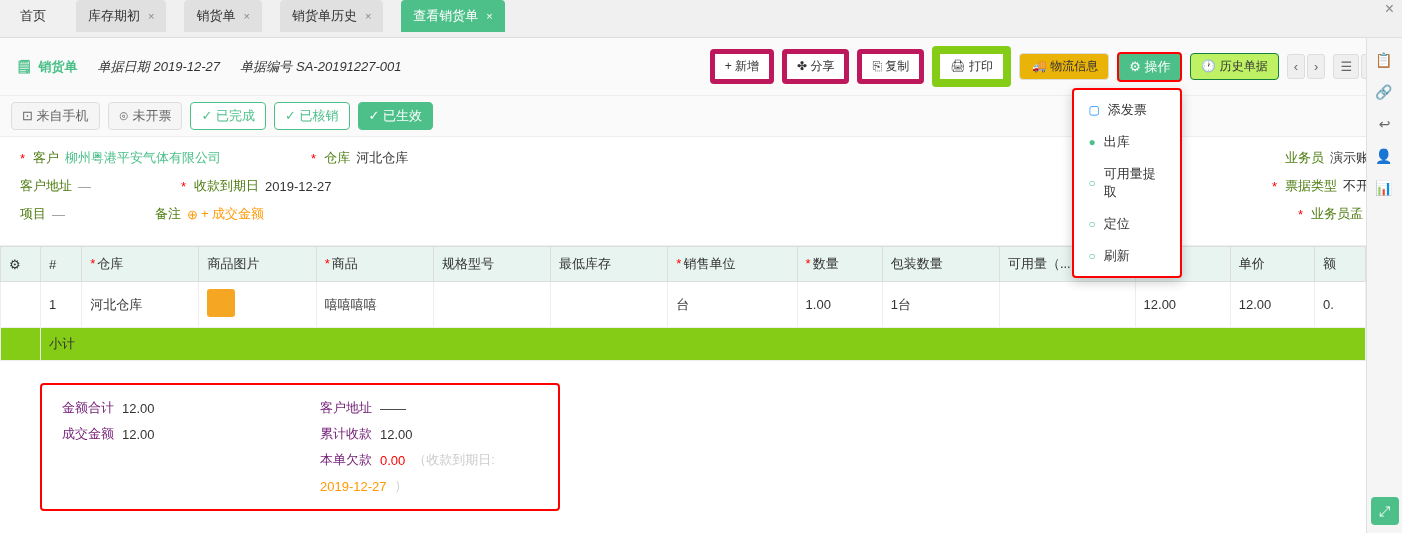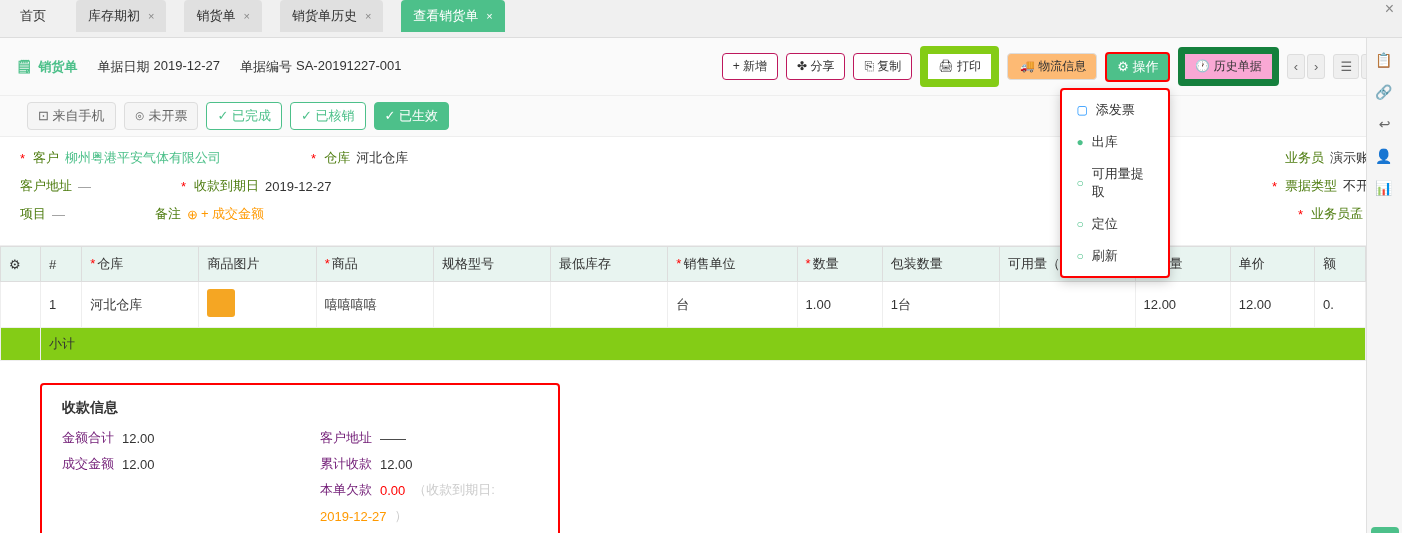--- a/index.html
+++ b/index.html
@@ -25,41 +25,41 @@
     
     .main-content { background: white; margin: 0; padding: 0; min-height: 495px; position: relative; }
 
     
     .doc-header {
       display: flex; align-items: center; padding: 8px 16px; border-bottom: 1px solid #eee;
       background: #fafafa; gap: 20px;
     }
     .doc-title { display: flex; align-items: center; gap: 6px; color: #4dc08a; font-weight: bold; font-size: 14px; }
     .doc-meta { display: flex; align-items: center; gap: 20px; color: #333; font-size: 13px; }
-    .doc-meta-item { display: flex; gap: 4px; }
+    .doc-meta-item { display: flex; align-items: center; gap: 4px; font-style: italic; }
     .doc-actions {
       margin-left: auto; display: flex; align-items: center; gap: 8px;
     }
     .action-btn {
       display: flex; align-items: center; gap: 4px; padding: 4px 10px;
-      border: 1px solid #be185d; border-radius: 4px; background: white; cursor: pointer;
+      border: 5px solid #be185d; border-radius: 4px; background: white; cursor: pointer;
       color: #333; font-size: 12px;
     }
     .action-btn.highlight { border: 2px solid red; }
-    .btn-logistics { background: #fdba74; border: 1px solid #ddd; padding-left: 12px; }
+    .btn-logistics { background: #eab308; border: 1px solid #ddd; padding-left: 12px; }
     .btn-operate { background: #4dc08a; color: white; border: 1px solid #4dc08a; position: relative; }
-    .btn-history { background: #f9a8d4; border: 7px solid #15803d; }
+    .btn-history { background: #bef264; border: 1px solid #15803d; }
     .nav-arrows { display: flex; gap: 2px; }
     .nav-arrow { padding: 4px 6px; border: 1px solid #ddd; border-radius: 3px; cursor: pointer; color: #666; }
     .view-btns { display: flex; gap: 2px; }
     .view-btn { padding: 4px 6px; border: 1px solid #ddd; border-radius: 3px; cursor: pointer; color: #666; }
 
     
     .status-bar {
-      display: flex; align-items: center; padding: 6px 27px; gap: 8px; border-bottom: 1px solid #eee;
+      display: flex; align-items: center; padding: 6px 11px; gap: 8px; border-bottom: 1px solid #eee;
       background: #fafafa;
     }
     .status-btn {
       display: flex; align-items: center; gap: 4px; padding: 4px 10px;
       border: 1px solid #ddd; border-radius: 4px; cursor: pointer; font-size: 12px;
     }
     .status-btn.gray { background: #f5f5f5; color: #666; }
     .status-btn.green { background: white; color: #4dc08a; border-color: #4dc08a; }
     .status-btn.cancelled { background: white; color: #4dc08a; border-color: #4dc08a; }
     .status-btn.active-green { background: #4dc08a; color: white; border-color: #4dc08a; }
@@ -336,21 +336,20 @@
           <tr class="subtotal">
             <td></td>
             <td colspan="13">小计</td>
           </tr>
         </tbody>
       </table>
     </div>
 
     <div class="bottom-section">
       <div class="payment-box">
-        <div class="payment-title">收款信息</div>
         <div style="display:grid; grid-template-columns:1fr 1fr; gap:8px 40px;">
           <div class="payment-row">
             <span class="payment-label">金额合计</span>
             <span class="payment-value">12.00</span>
           </div>
           <div class="payment-row">
             <span class="payment-label">客户地址</span>
             <span class="payment-value">——</span>
           </div>
           <div class="payment-row">

